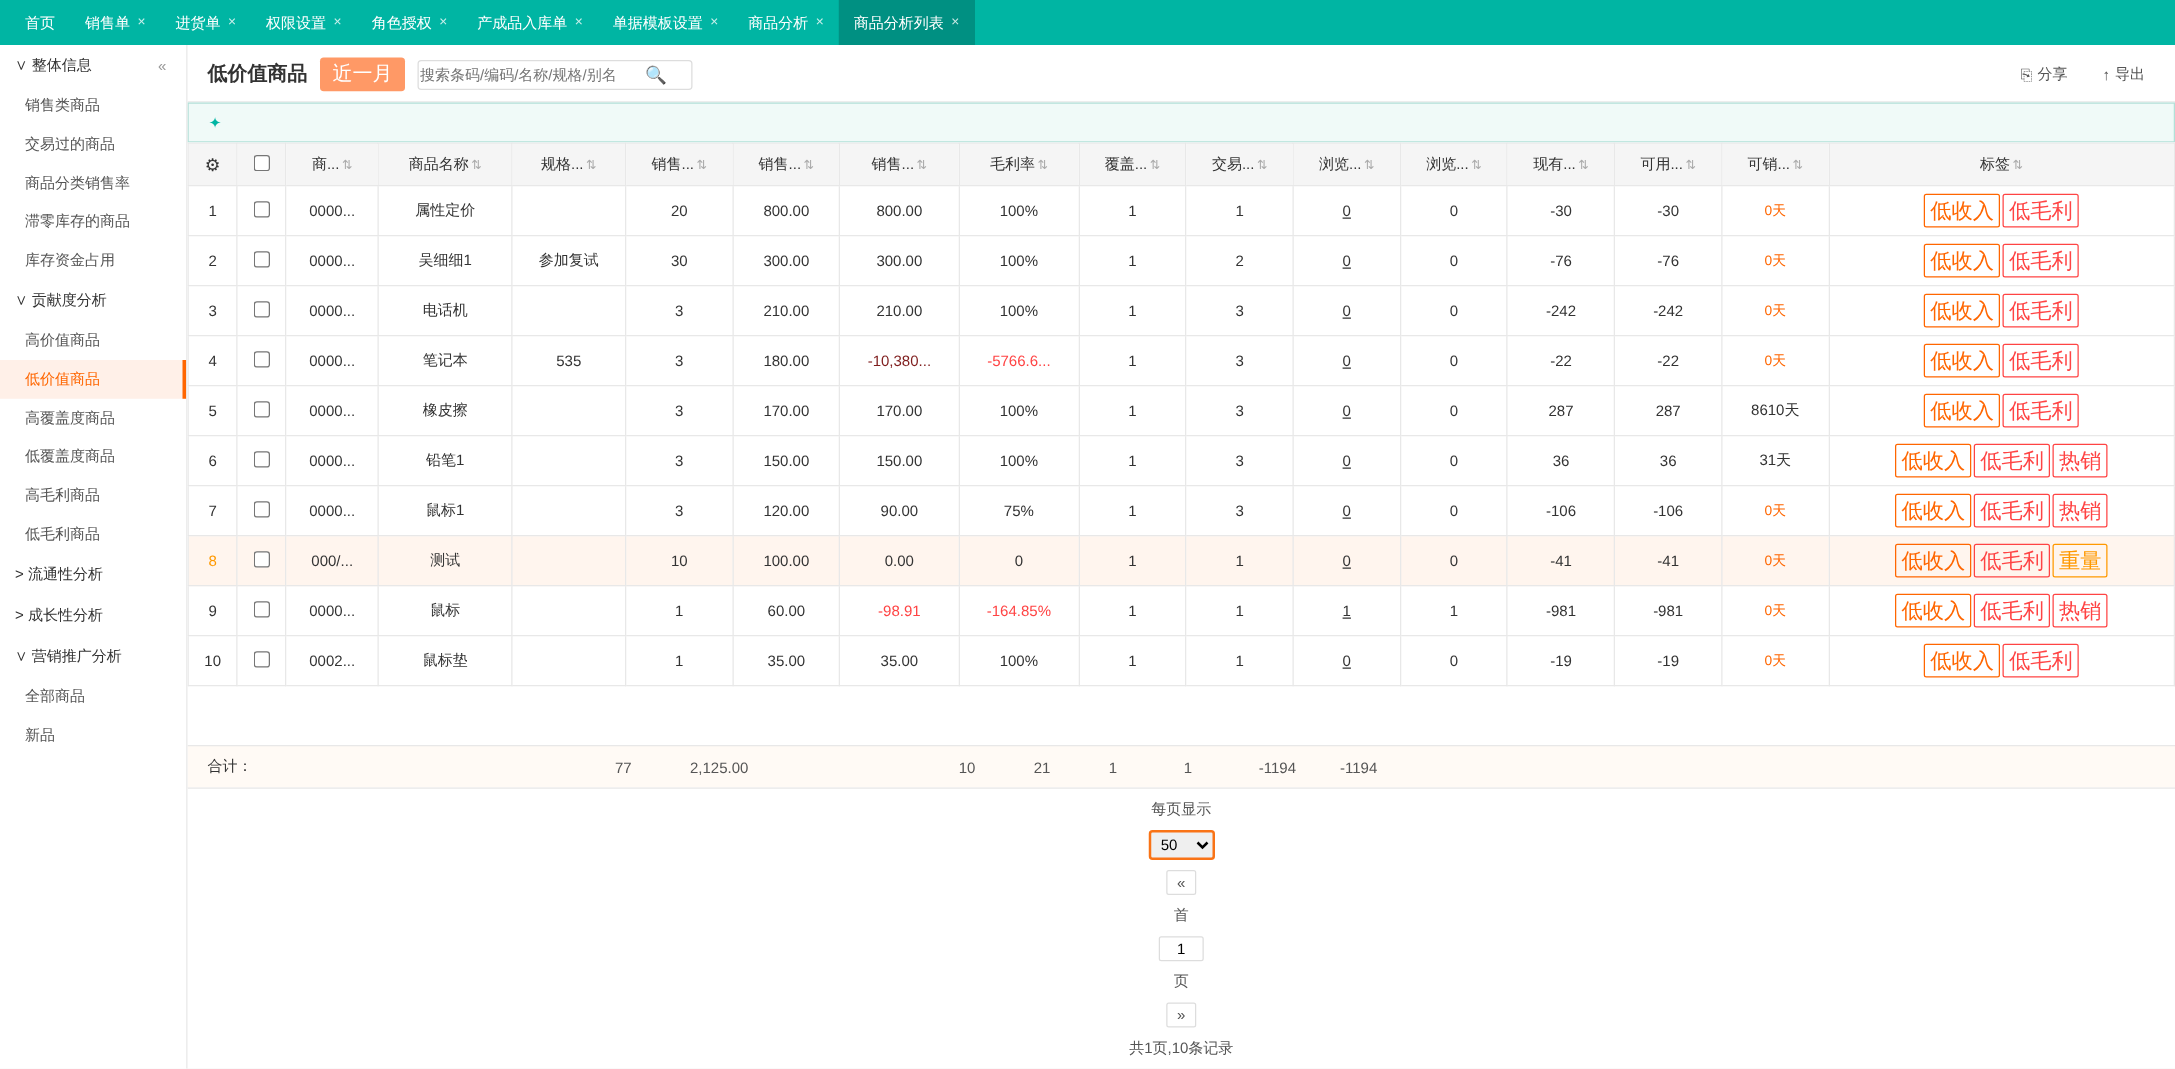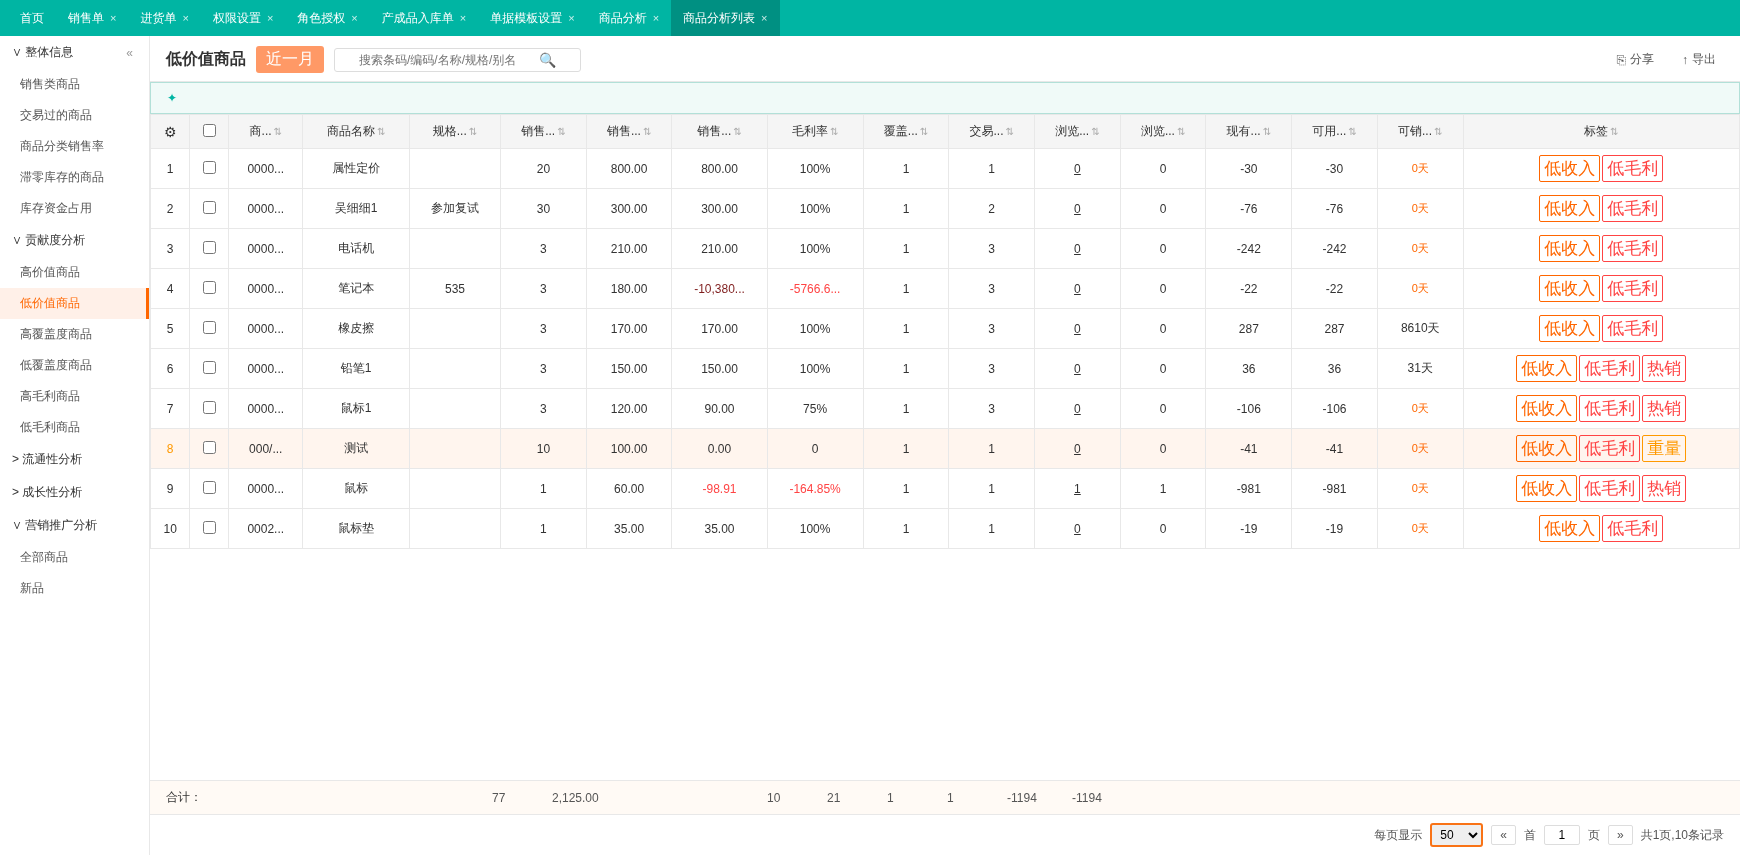--- a/index.html
+++ b/index.html
@@ -87,21 +87,21 @@
       padding: 3px 10px;
       border-radius: 3px;
       cursor: pointer;
       font-size: 16px;
     }
     .search-box {
       display: flex;
       align-items: center;
       border: 1px solid #ddd;
       border-radius: 3px;
-      padding: 3px 24px;
+      padding: 3px 1px;
       background: white;
       flex: 0 0 220px;
     }
     .search-box input {
       border: none;
       outline: none;
       font-size: 12px;
       color: #999;
       width: 180px;
       background: transparent;
@@ -207,20 +207,21 @@
     .pagination-bar {
       background: white;
       border-top: 1px solid #e8e8e8;
       padding: 8px 16px;
       display: flex;
       align-items: center;
       justify-content: flex-end;
       gap: 8px;
       font-size: 12px;
       color: #555;
+      flex-direction: column;
     }
     .pagination-bar .page-size-select {
       border: 2px solid #f97316;
       border-radius: 3px;
       padding: 2px 4px;
       font-size: 12px;
     }
     .page-btn {
       border: 1px solid #ddd;
       background: white;

